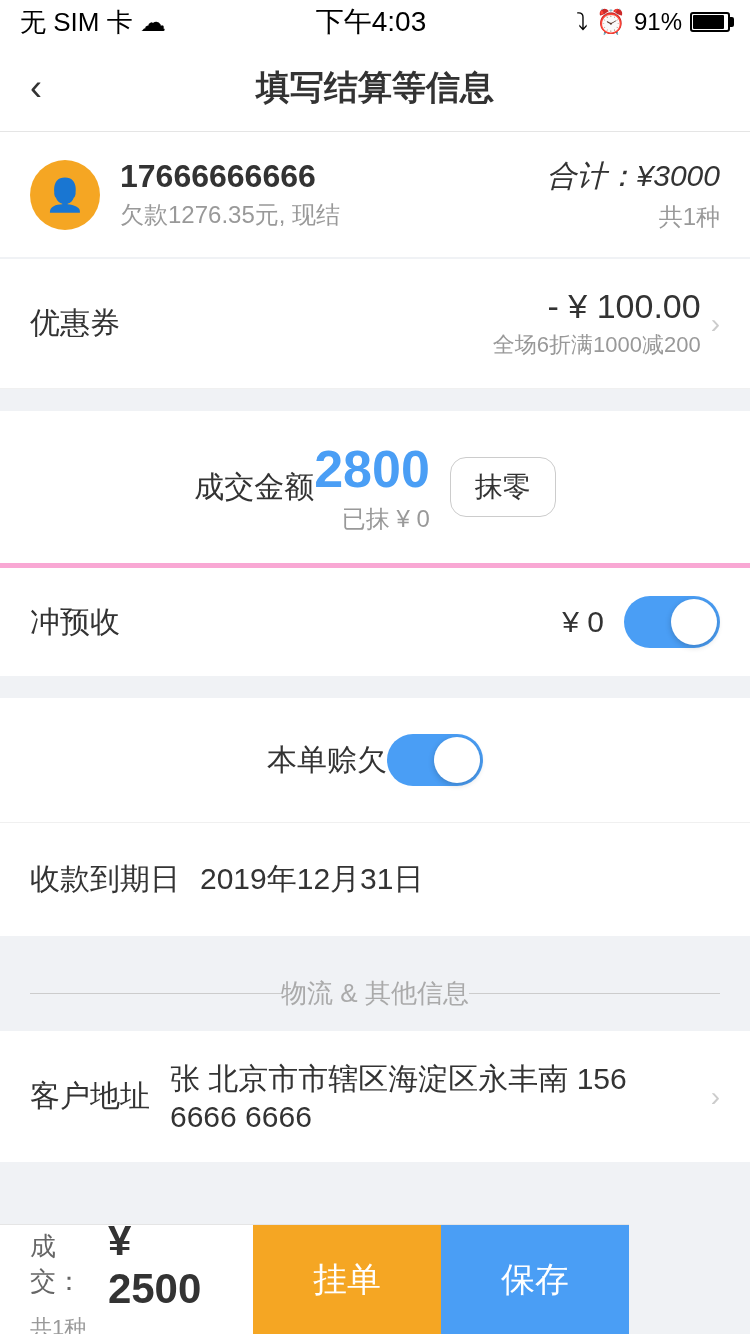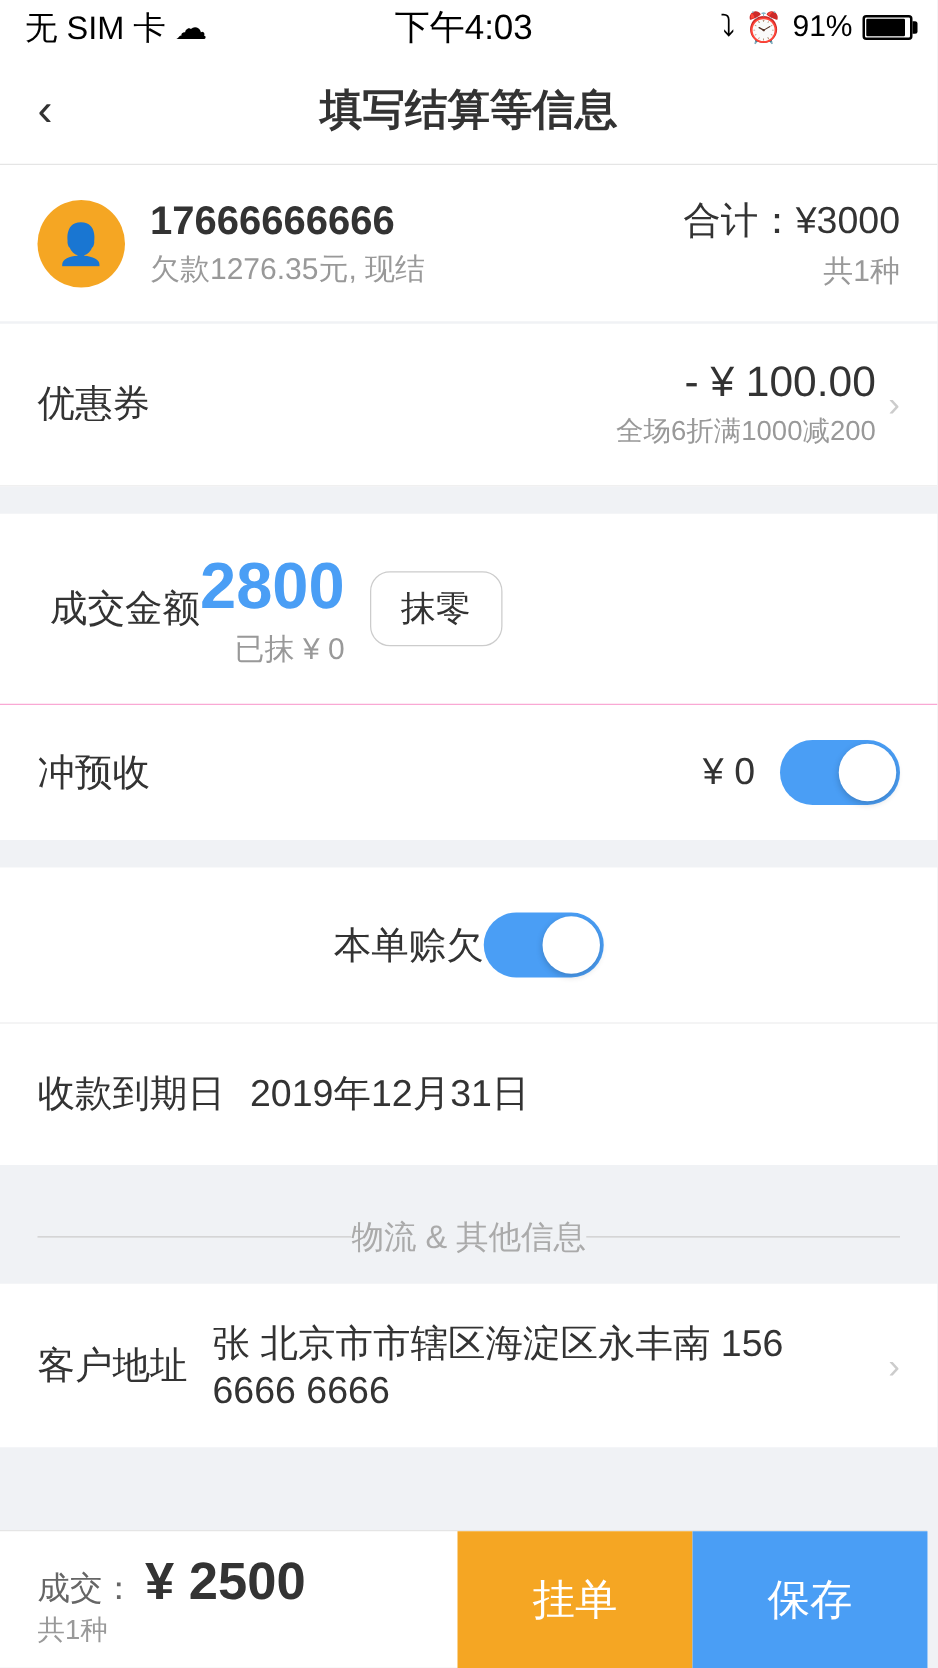--- a/index.html
+++ b/index.html
@@ -130,20 +130,21 @@
       font-size: 24px;
       color: #999;
       margin-top: 4px;
     }
     .customer-right {
       text-align: right;
     }
     .customer-right .total {
       font-size: 30px;
       color: #333;
+      font-style: italic;
     }
     .customer-right .count {
       font-size: 24px;
       color: #999;
       margin-top: 4px;
     }
 
     
     .coupon-row {
       background: #fff;
@@ -191,22 +192,22 @@
     .section {
       background: #fff;
       margin-bottom: 2px;
     }
 
     
     .amount-row {
       padding: 28px 40px;
       display: flex;
       align-items: center;
-      justify-content: flex-start;
-      border-bottom: 1px solid #f9a8d4;
+      justify-content: center;
+      border-bottom: 5px solid #f9a8d4;
     }
     .amount-label {
       font-size: 30px;
       color: #333;
     }
     .amount-right {
       display: flex;
       align-items: center;
       gap: 20px;
     }
@@ -350,21 +351,21 @@
     
     .bottom-gray {
       height: 180px;
       background: #f0f2f5;
     }
 
     
     .footer {
       position: fixed;
       bottom: 0;
-      width: 742px;
+      width: 629px;
       height: 110px;
       background: #fff;
       display: flex;
       align-items: center;
       border-top: 1px solid #e5e5e5;
     }
     .footer-info {
       flex: 1;
       padding: 0 30px;
     }

